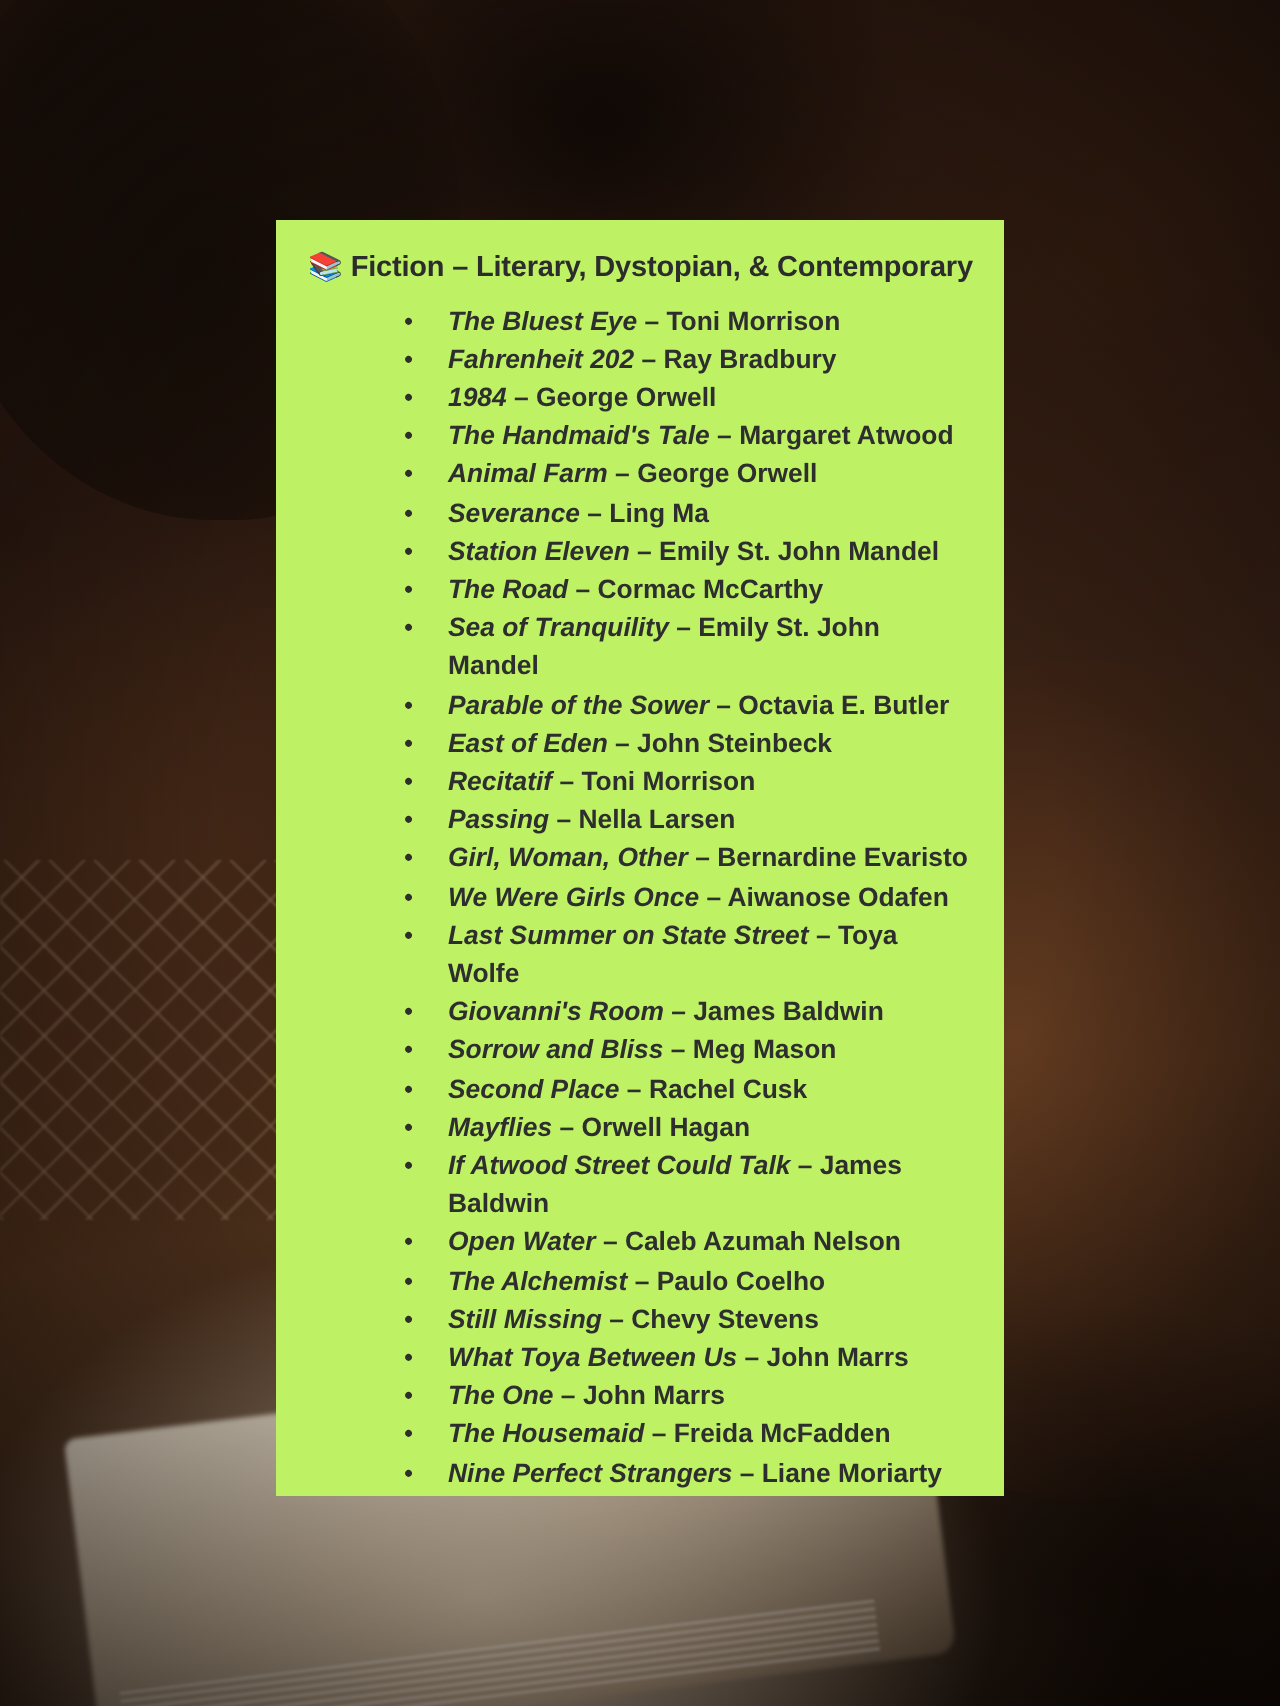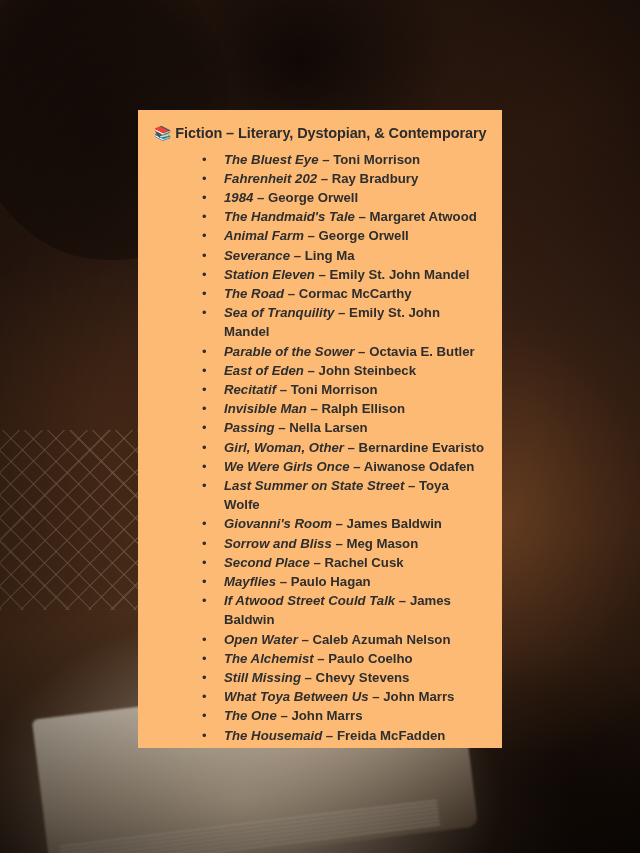--- a/index.html
+++ b/index.html
@@ -92,21 +92,21 @@
     opacity: 0.8;
   }
 
   
   .card {
     position: absolute;
     left: 138px;
     top: 110px;
     width: 364px;
     height: 638px;
-    background: #fdba74;
+    background: #bef264;
     overflow: hidden;
   }
   .card-inner {
     padding: 12px 14px 0 14px;
   }
   .heading {
     font-size: 14.5px;
     font-weight: bold;
     color: #2c2c2c;
     line-height: 1.35;
@@ -178,29 +178,28 @@
           <li><span class="title">1984</span><span class="dash"> – </span><span class="author">George Orwell</span></li>
           <li><span class="title">The Handmaid's Tale</span><span class="dash"> – </span><span class="author">Margaret Atwood</span></li>
           <li><span class="title">Animal Farm</span><span class="dash"> – </span><span class="author">George Orwell</span></li>
           <li><span class="title">Severance</span><span class="dash"> – </span><span class="author">Ling Ma</span></li>
           <li><span class="title">Station Eleven</span><span class="dash"> – </span><span class="author">Emily St. John Mandel</span></li>
           <li><span class="title">The Road</span><span class="dash"> – </span><span class="author">Cormac McCarthy</span></li>
           <li><span class="title">Sea of Tranquility</span><span class="dash"> – </span><span class="author">Emily St. John Mandel</span></li>
           <li><span class="title">Parable of the Sower</span><span class="dash"> – </span><span class="author">Octavia E. Butler</span></li>
           <li><span class="title">East of Eden</span><span class="dash"> – </span><span class="author">John Steinbeck</span></li>
           <li><span class="title">Recitatif</span><span class="dash"> – </span><span class="author">Toni Morrison</span></li>
-          <li><span class="title">Invisible Man</span><span class="dash"> – </span><span class="author">Ralph Ellison</span></li>
           <li><span class="title">Passing</span><span class="dash"> – </span><span class="author">Nella Larsen</span></li>
           <li><span class="title">Girl, Woman, Other</span><span class="dash"> – </span><span class="author">Bernardine Evaristo</span></li>
           <li><span class="title">We Were Girls Once</span><span class="dash"> – </span><span class="author">Aiwanose Odafen</span></li>
           <li><span class="title">Last Summer on State Street</span><span class="dash"> – </span><span class="author">Toya Wolfe</span></li>
           <li><span class="title">Giovanni's Room</span><span class="dash"> – </span><span class="author">James Baldwin</span></li>
           <li><span class="title">Sorrow and Bliss</span><span class="dash"> – </span><span class="author">Meg Mason</span></li>
           <li><span class="title">Second Place</span><span class="dash"> – </span><span class="author">Rachel Cusk</span></li>
-          <li><span class="title">Mayflies</span><span class="dash"> – </span><span class="author">Paulo Hagan</span></li>
+          <li><span class="title">Mayflies</span><span class="dash"> – </span><span class="author">Orwell Hagan</span></li>
           <li><span class="title">If Atwood Street Could Talk</span><span class="dash"> – </span><span class="author">James Baldwin</span></li>
           <li><span class="title">Open Water</span><span class="dash"> – </span><span class="author">Caleb Azumah Nelson</span></li>
           <li><span class="title">The Alchemist</span><span class="dash"> – </span><span class="author">Paulo Coelho</span></li>
           <li><span class="title">Still Missing</span><span class="dash"> – </span><span class="author">Chevy Stevens</span></li>
           <li><span class="title">What Toya Between Us</span><span class="dash"> – </span><span class="author">John Marrs</span></li>
           <li><span class="title">The One</span><span class="dash"> – </span><span class="author">John Marrs</span></li>
           <li><span class="title">The Housemaid</span><span class="dash"> – </span><span class="author">Freida McFadden</span></li>
           <li><span class="title">Nine Perfect Strangers</span><span class="dash"> – </span><span class="author">Liane Moriarty</span></li>
         </ul>
 

